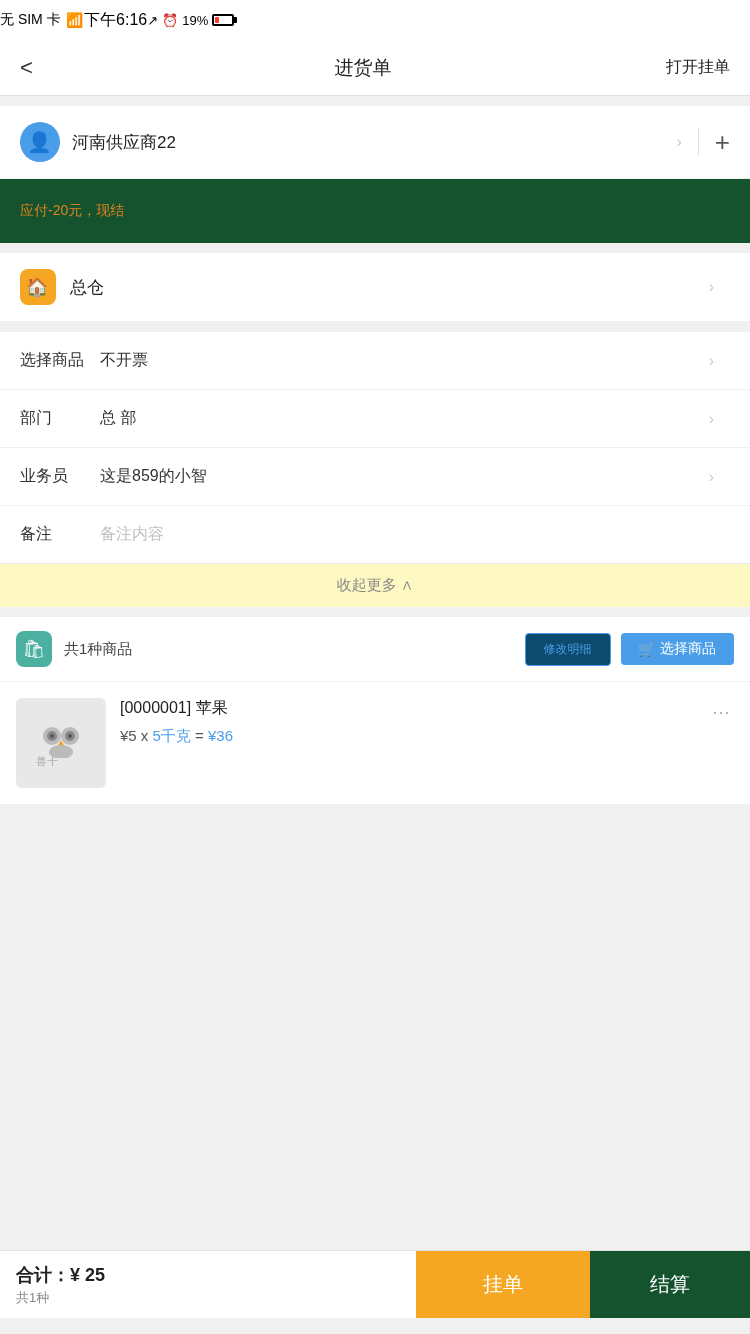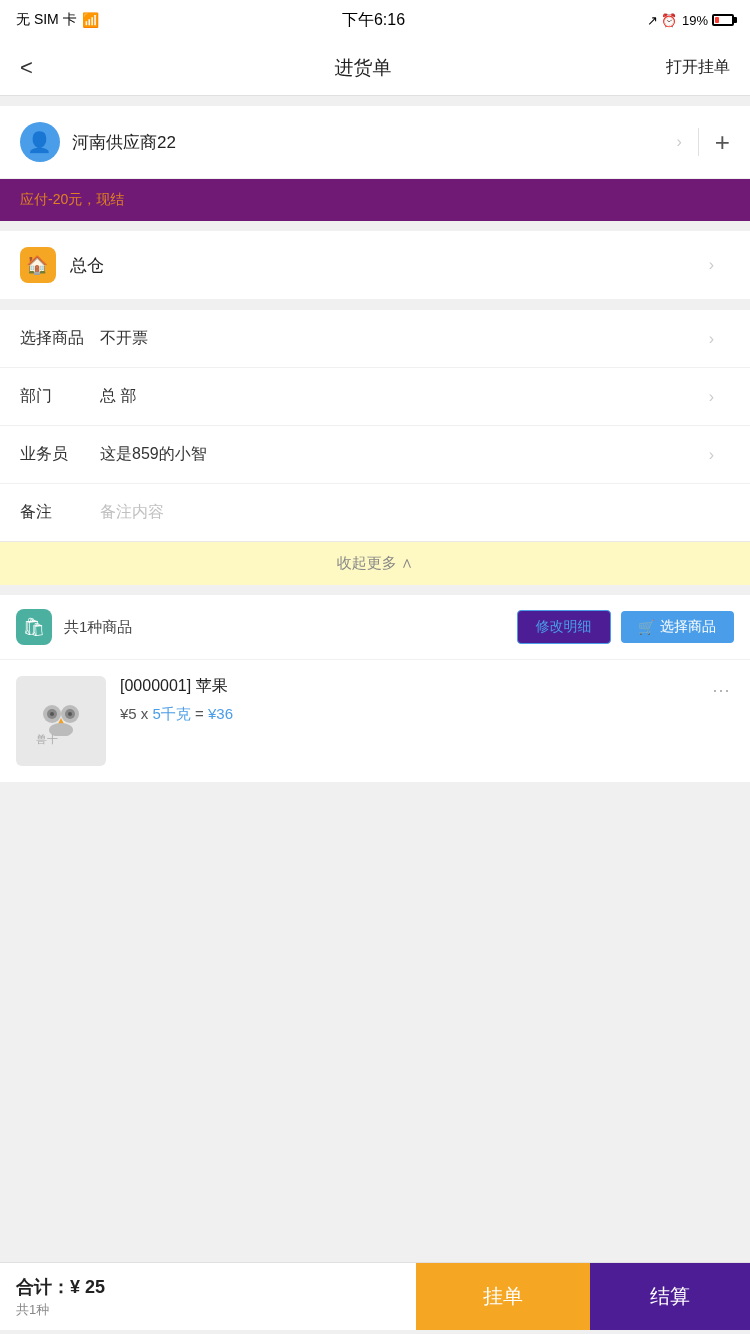--- a/index.html
+++ b/index.html
@@ -11,22 +11,22 @@
       min-height: 1334px;
       overflow-x: hidden;
     }
 
     
     .status-bar {
       background: #fff;
       height: 40px;
       display: flex;
       align-items: center;
-      justify-content: space-between;
-      padding: 0 16px;
+      justify-content: flex-start;
+      padding: 0 0;
       font-size: 14px;
       color: #000;
     }
     .status-left { display: flex; align-items: center; gap: 6px; }
     .status-center { font-size: 16px; font-weight: 500; }
     .status-right { display: flex; align-items: center; gap: 4px; font-size: 13px; }
     .battery-icon {
       width: 22px; height: 12px;
       border: 2px solid #000;
       border-radius: 2px;
@@ -129,22 +129,22 @@
       margin-right: 16px;
     }
     .add-btn {
       font-size: 26px;
       color: #555;
       cursor: pointer;
     }
 
     
     .payment-hint {
-      background: #701a75;
-      padding: 12px 20px;
+      background: #14532d;
+      padding: 23px 20px;
       font-size: 14px;
       color: #e08020;
     }
 
     
     .warehouse-row {
       display: flex;
       align-items: center;
       padding: 16px 20px;
       background: #fff;
@@ -225,23 +225,23 @@
     }
     .product-count {
       flex: 1;
       font-size: 15px;
       color: #444;
     }
     .btn-modify {
       border: 1px solid #4a9de8;
       border-radius: 4px;
       padding: 7px 18px;
-      font-size: 14px;
+      font-size: 12px;
       color: #4a9de8;
-      background: #4c1d95;
+      background: #0c4a6e;
       cursor: pointer;
       margin-right: 10px;
     }
     .btn-select {
       background: #4a9de8;
       border-radius: 4px;
       padding: 7px 18px;
       font-size: 14px;
       color: #fff;
       border: none;
@@ -289,21 +289,21 @@
     .product-more {
       color: #aaa;
       font-size: 18px;
       cursor: pointer;
       padding: 4px;
     }
 
     
     .bottom-bar {
       position: fixed;
-      bottom: 4px;
+      bottom: 16px;
       left: 0;
       width: 750px;
       height: 68px;
       background: #fff;
       display: flex;
       align-items: stretch;
       border-top: 1px solid #e0e0e0;
     }
     .total-section {
       flex: 1;
@@ -332,21 +332,21 @@
       color: #fff;
       font-size: 20px;
       border: none;
       cursor: pointer;
       display: flex;
       align-items: center;
       justify-content: center;
     }
     .btn-checkout {
       width: 160px;
-      background: #4c1d95;
+      background: #14532d;
       color: #fff;
       font-size: 20px;
       border: none;
       cursor: pointer;
       display: flex;
       align-items: center;
       justify-content: center;
     }
 
     .wifi-icon { font-size: 14px; }

